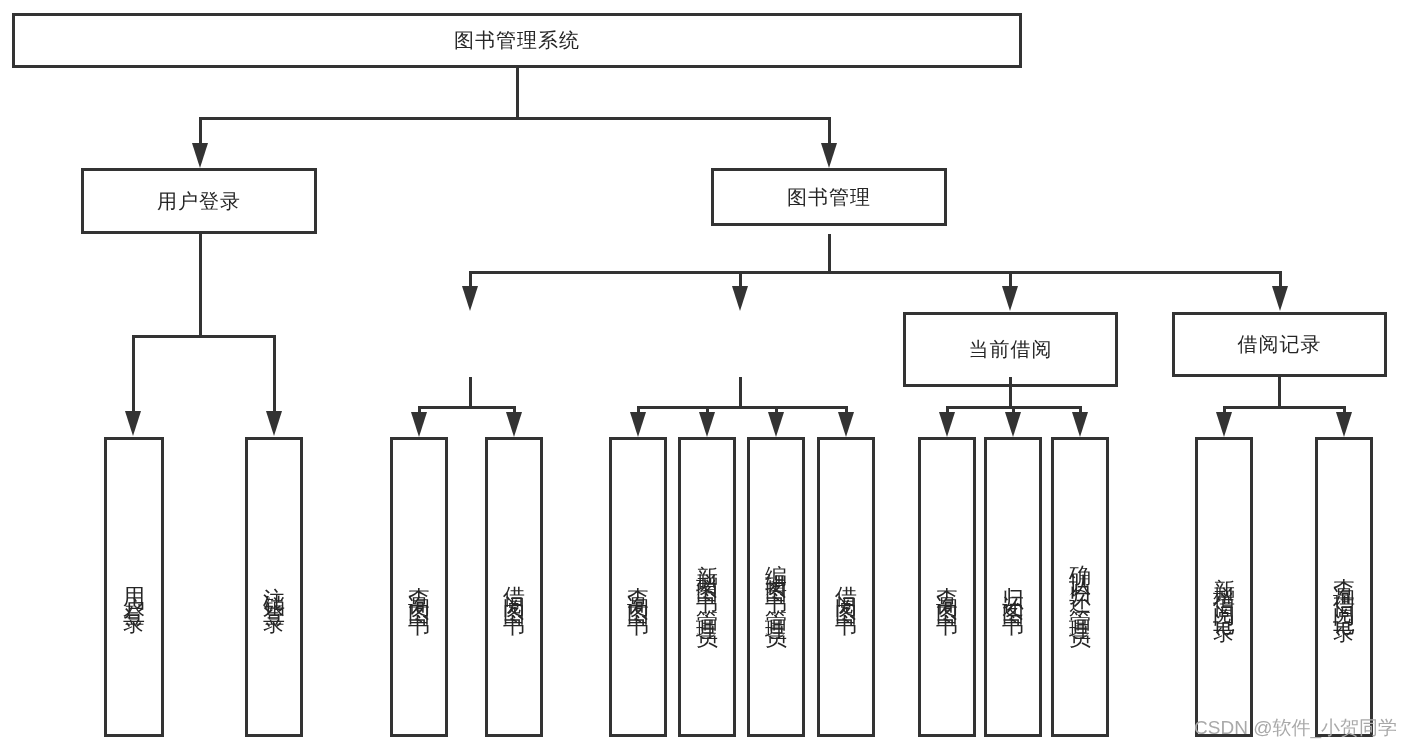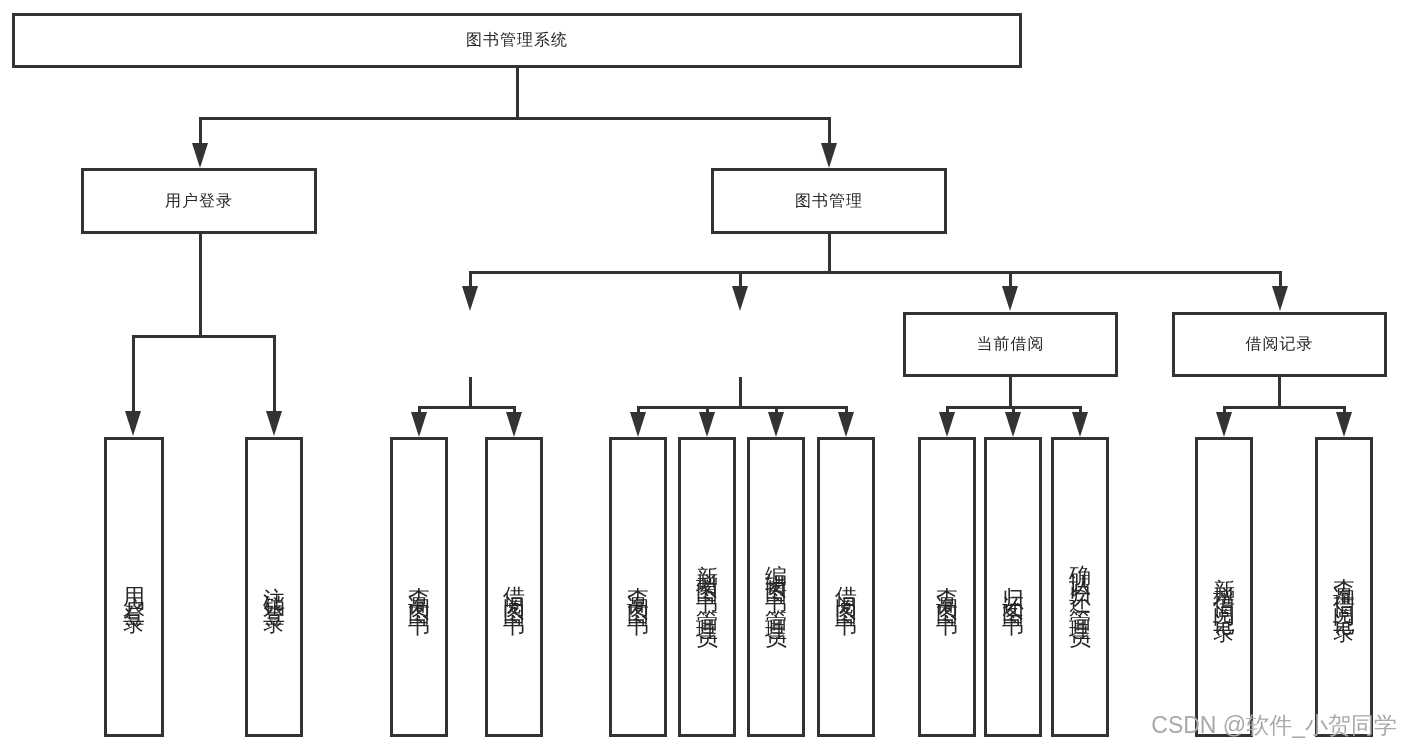--- a/index.html
+++ b/index.html
@@ -12,55 +12,55 @@
   #stage{
     position:relative;width:1405px;height:747px;background:var(--bg);
     overflow:hidden;
     font-family:"Liberation Sans","DejaVu Sans",sans-serif;
     color:var(--text);
   }
   .node{
     position:absolute;box-sizing:border-box;border:3px solid var(--line);
     background:var(--bg);display:flex;align-items:center;justify-content:center;
   }
-  .hnode{font-size:16px;letter-spacing:1px;white-space:nowrap;font-family:Liberation Serif, serif;}
+  .hnode{font-size:20px;letter-spacing:1px;white-space:nowrap;font-family:Liberation Serif, serif;}
   .vnode{font-size:22px;}
   .vnode .vtext{
     writing-mode:vertical-rl;text-orientation:mixed;
     letter-spacing:9px;line-height:1;
   }
   .vline{position:absolute;width:3px;background:var(--line);}
   .hline{position:absolute;height:3px;background:var(--line);}
   .arrowhead{
     position:absolute;width:0;height:0;
     border-left:8px solid transparent;border-right:8px solid transparent;
     border-top:25px solid var(--line);
   }
   .watermark{
     position:absolute;right:8px;bottom:6px;z-index:5;
-    font-size:23px;color:var(--wm);white-space:nowrap;
+    font-size:19px;color:var(--wm);white-space:nowrap;
   }
 </style>
 </head>
 <body>
 
 <div id="stage">
 
   <div class="node hnode" style="left:12px;top:13px;width:1010px;height:55px;">
     <span>图书管理系统</span>
   </div>
 
   <div class="node hnode" style="left:81px;top:168px;width:236px;height:66px;">
     <span>用户登录</span>
   </div>
-  <div class="node hnode" style="left:711px;top:168px;width:236px;height:66px;">
+  <div class="node hnode" style="left:711px;top:168px;width:236px;height:58px;">
     <span>图书管理</span>
   </div>
 
-  <div class="node hnode" style="left:903px;top:312px;width:215px;height:65px;">
+  <div class="node hnode" style="left:903px;top:312px;width:215px;height:75px;">
     <span>当前借阅</span>
   </div>
   <div class="node hnode" style="left:1172px;top:312px;width:215px;height:65px;">
     <span>借阅记录</span>
   </div>
 
   <div class="node vnode" style="left:104px;top:437px;width:60px;height:300px;">
     <span class="vtext">用户登录</span>
   </div>
   <div class="node vnode" style="left:245px;top:437px;width:58px;height:300px;">

